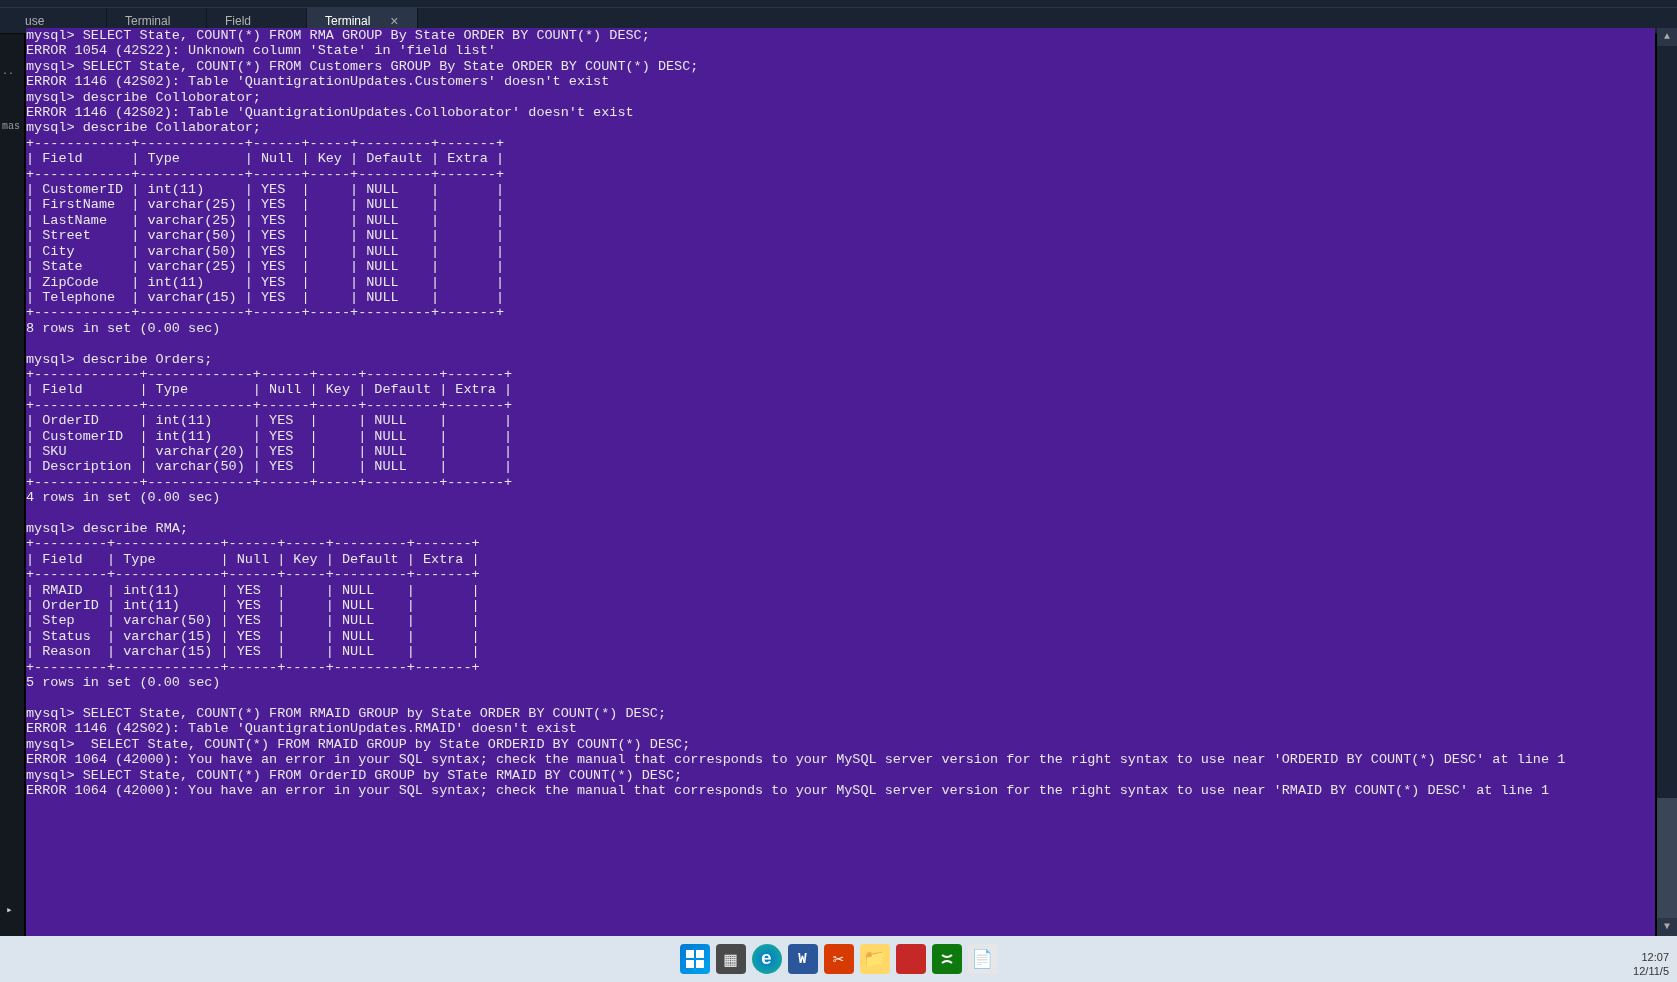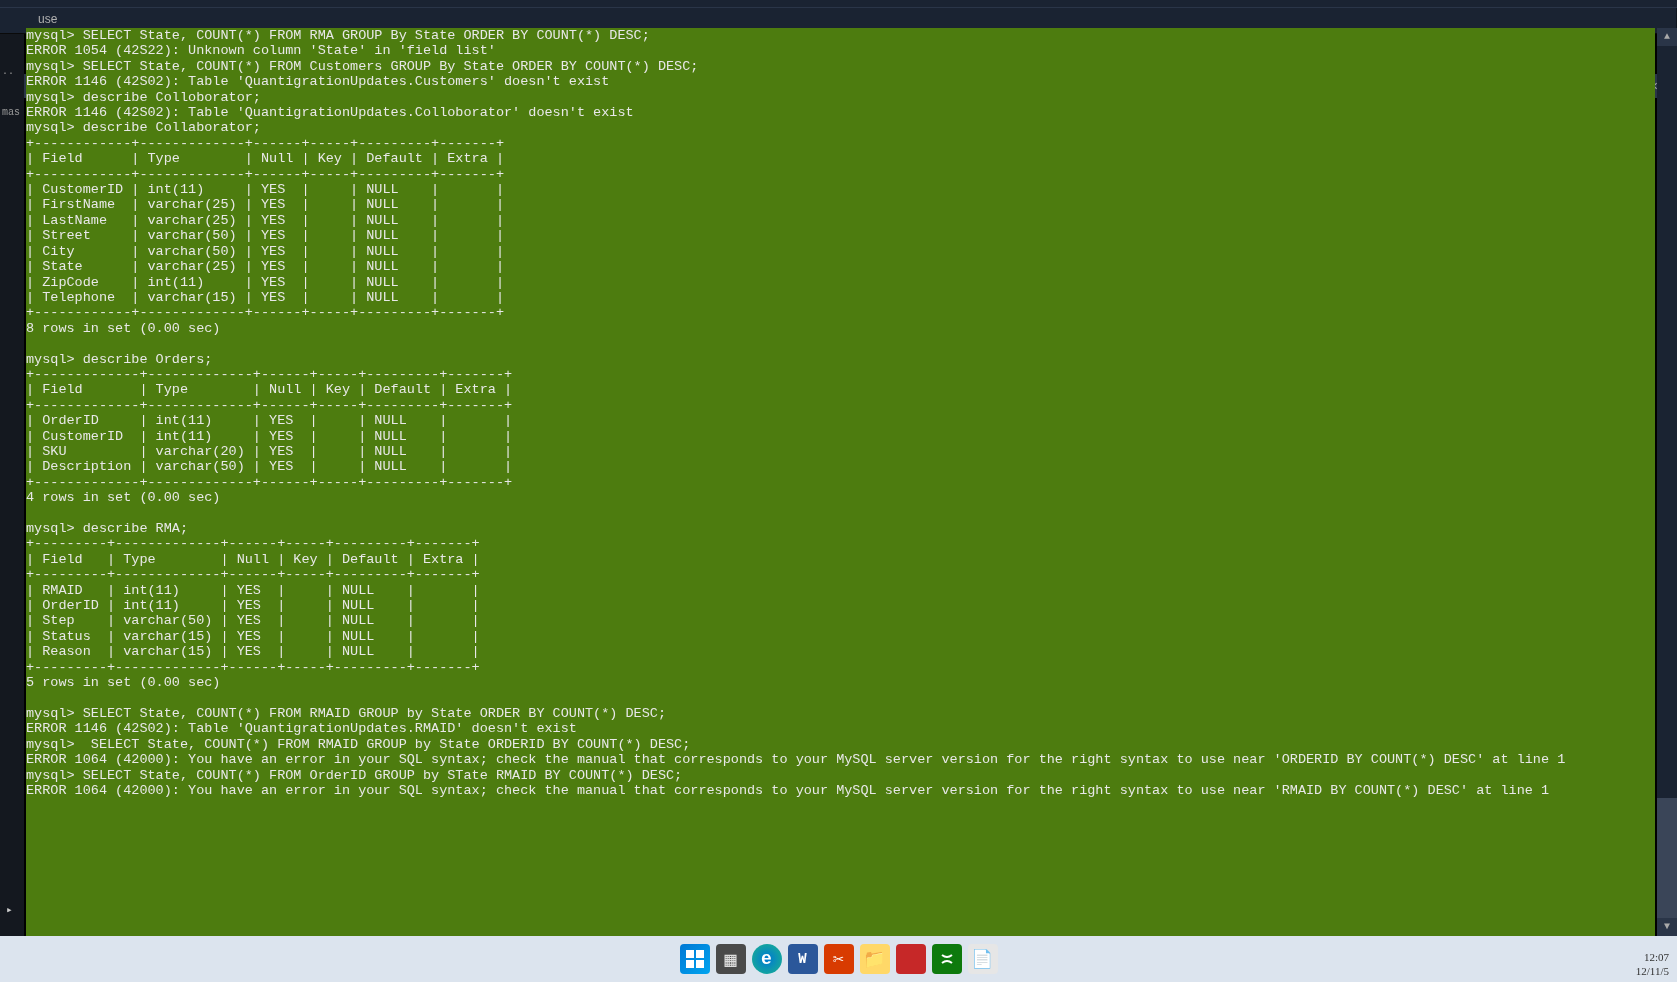--- a/index.html
+++ b/index.html
@@ -16,23 +16,22 @@
 .titlebar {
   background: #1a2332;
   height: 8px;
   border-bottom: 1px solid #2a3548;
 }
 .tabbar {
   background: #1a2332;
   height: 26px;
   display: flex;
   align-items: stretch;
-  padding-left: 20px;
+  padding-left: 7px;
   border-bottom: 1px solid #0a0a0a;
-  flex-direction: column;
 }
 .tab {
   padding: 4px 18px;
   color: #b0b0b0;
   font-size: 12px;
   font-family: 'Segoe UI', Arial, sans-serif;
   display: flex;
   align-items: center;
   border-right: 1px solid #0f1620;
   min-width: 100px;
@@ -71,21 +70,21 @@
   left: 6px;
   color: #ccc;
   font-size: 11px;
 }
 .terminal-content {
   position: absolute;
   left: 26px;
   top: 28px;
   right: 22px;
   bottom: 46px;
-  background: #4d7c0f;
+  background: #4c1d95;
   color: #e8e8e8;
   font-family: 'Consolas', 'Courier New', monospace;
   font-size: 13.5px;
   line-height: 15.4px;
   white-space: pre;
   overflow: hidden;
   padding: 0;
 }
 .scrollbar-track {
   position: absolute;
@@ -150,21 +149,21 @@
 .tb-snip { background: #d83b01; }
 .tb-explorer { background: #ffd868; }
 .tb-red { background: #c62828; }
 .tb-xbox { background: #0e7a0d; color: #fff; }
 .tb-note { background: #e6e6e6; }
 .taskbar-right {
   position: absolute;
   right: 8px;
   bottom: 4px;
   font-size: 11px;
-  font-family: Liberation Serif, serif;
+  font-family: Liberation Sans, sans-serif;
   color: #333;
   text-align: right;
   line-height: 14px;
 }
 </style>
 </head>
 <body>
 
 <div class="titlebar"></div>
 
@@ -179,21 +178,21 @@
       <span>Field</span>
     </div>
   <div class="tab active">
     <span>Terminal</span>
     <span class="tab-close">×</span>
   </div>
 </div>
 
 <div class="left-gutter">
   <div class="gutter-text">..</div>
-  <div class="gutter-text" style="margin-top:26px">mas</div>
+  <div class="gutter-text" style="margin-top:40px">mas</div>
   <div class="gutter-arrow">▸</div>
 </div>
 
 <div class="terminal-content" id="term">mysql&gt; SELECT State, COUNT(*) FROM RMA GROUP By State ORDER BY COUNT(*) DESC;
 ERROR 1054 (42S22): Unknown column 'State' in 'field list'
 mysql&gt; SELECT State, COUNT(*) FROM Customers GROUP By State ORDER BY COUNT(*) DESC;
 ERROR 1146 (42S02): Table 'QuantigrationUpdates.Customers' doesn't exist
 mysql&gt; describe Colloborator;
 ERROR 1146 (42S02): Table 'QuantigrationUpdates.Colloborator' doesn't exist
 mysql&gt; describe Collaborator;

